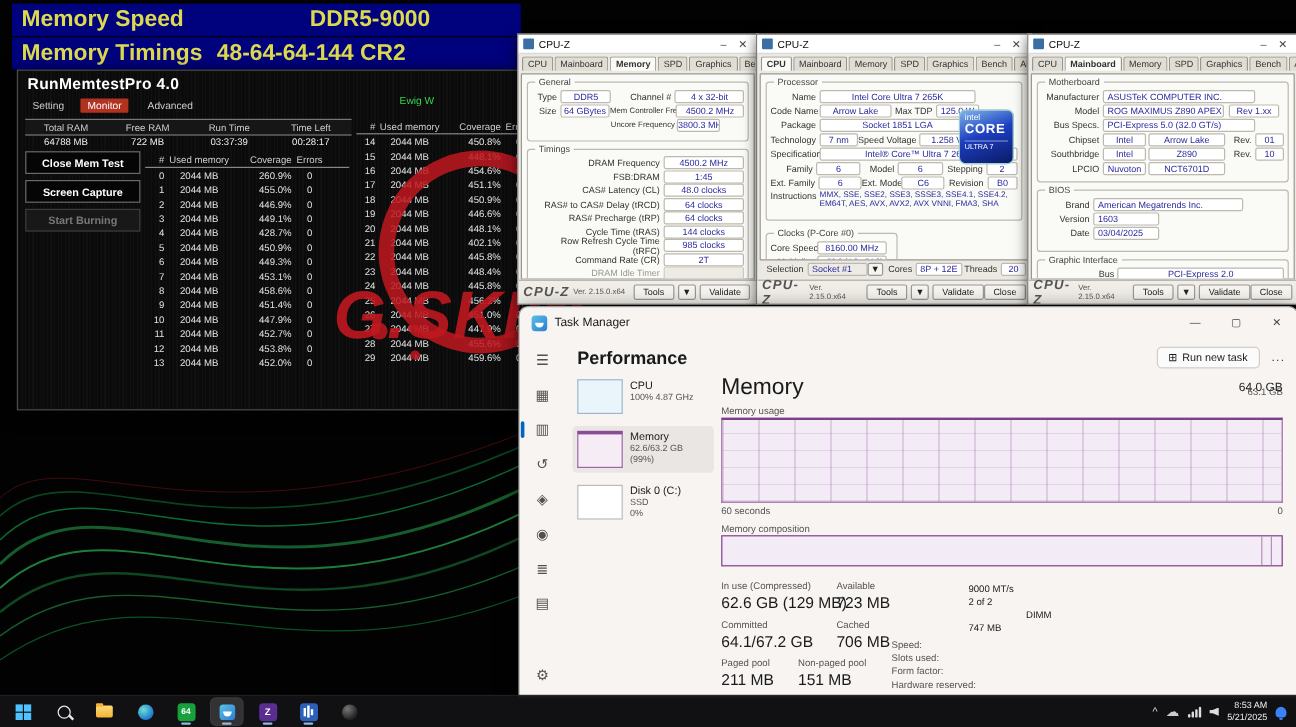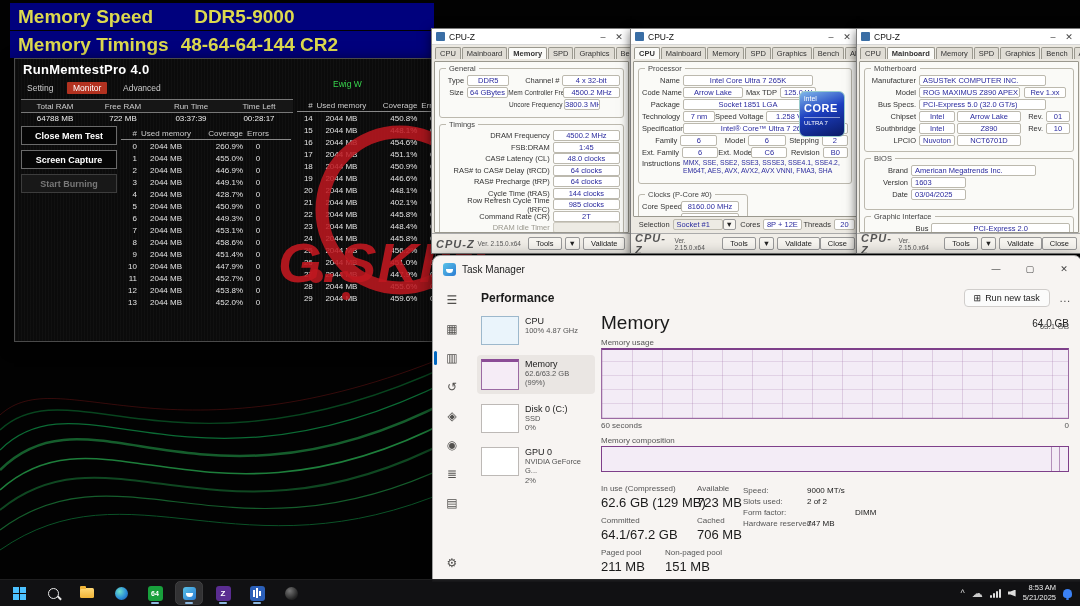--- a/index.html
+++ b/index.html
@@ -5,21 +5,21 @@
   html,body{margin:0;padding:0;background:#000;}
   .screen{position:relative;width:1080px;height:606px;overflow:hidden;background:#020202;
           font-family:"Liberation Sans",sans-serif;}
   .abs{position:absolute;}
 
   
   .banner-line{position:absolute;left:10px;width:424px;height:27px;background:#00017d;
                color:#dcd94e;font-weight:bold;font-size:19px;display:flex;align-items:center;
                white-space:nowrap;}
   .banner-label{margin-left:8px;}
-  .b1v{margin-left:41px;}
+  .b1v{margin-left:105px;}
   .b2v{margin-left:12px;}
 
   
   .mt-win{position:absolute;left:14px;top:58px;width:420px;height:282px;background:#0b0b0b;
           border:1px solid #4a4a4a;box-shadow:0 4px 14px rgba(0,0,0,.8);color:#ddd;
           background-image:repeating-linear-gradient(90deg,rgba(255,255,255,.025) 0 1px,transparent 1px 3px);
           overflow:hidden;font-size:8px;}
   .mt-title{position:absolute;left:8px;top:3px;font-size:13px;font-weight:bold;color:#fff;letter-spacing:.3px;}
   .mt-tab{position:absolute;top:23px;height:12px;padding:0 6px;font-size:8.5px;color:#ccc;
           display:flex;align-items:center;}
@@ -84,21 +84,21 @@
   .tm{position:absolute;left:432px;top:255px;width:648px;height:325px;background:#f7f4f2;
       border:1px solid #9f9f9f;border-radius:8px 8px 0 0;box-shadow:0 4px 18px rgba(0,0,0,.55);overflow:hidden;}
   .tm-titlebar{height:26px;display:flex;align-items:center;padding:0 0 0 10px;}
   .tm-appico{width:13px;height:13px;border-radius:3px;background:linear-gradient(135deg,#59c2e8,#2b7cd3);
              margin-right:6px;position:relative;}
   .tm-appico:after{content:"";position:absolute;left:3px;top:6px;width:7px;height:4px;background:#fff;
                    border-radius:0 0 4px 4px;}
   .tm-tname{font-size:10px;color:#1a1a1a;flex:1;}
   .tm-ctl{width:34px;text-align:center;color:#444;font-size:9px;}
   .tm-header{position:absolute;left:48px;right:10px;top:30px;height:24px;display:flex;align-items:center;}
-  .tm-page{font-size:12px;font-weight:bold;color:#1a1a1a;}
+  .tm-page{font-size:15px;font-weight:bold;color:#1a1a1a;}
   .tm-runbtn{margin-left:auto;border:1px solid #d0cdcb;background:#fbfbfb;border-radius:4px;font-size:9px;
              color:#1a1a1a;padding:3px 9px;display:flex;align-items:center;gap:4px;}
   .tm-more{margin-left:10px;color:#333;font-size:10px;letter-spacing:1px;}
   .tm-rail{position:absolute;left:0;top:26px;bottom:0;width:38px;display:flex;flex-direction:column;
            align-items:center;padding-top:8px;gap:9px;color:#52504e;font-size:12px;}
   .rail-i{width:24px;height:20px;display:flex;align-items:center;justify-content:center;position:relative;}
   .rail-i.sel:before{content:"";position:absolute;left:-6px;top:3px;width:3px;height:14px;background:#0067c0;border-radius:2px;}
   .rail-gear{margin-top:auto;margin-bottom:8px;}
   .tm-side{position:absolute;left:44px;top:56px;width:118px;bottom:4px;}
   .side-item{position:relative;border-radius:4px;padding:4px 4px;display:flex;gap:6px;margin-bottom:6px;}
@@ -117,21 +117,21 @@
             background-image:repeating-linear-gradient(90deg,rgba(155,106,163,.25) 0 1px,transparent 1px 30px),
                              repeating-linear-gradient(0deg,rgba(155,106,163,.2) 0 1px,transparent 1px 14px);}
   .tm-chart-max{position:absolute;right:0;top:10px;font-size:8px;color:#555;}
   .tm-under{position:absolute;left:0;right:0;top:109px;display:flex;justify-content:space-between;font-size:8px;color:#555;}
   .tm-complab{position:absolute;left:0;top:124px;font-size:8px;color:#555;}
   .tm-comp{position:absolute;left:0;right:0;top:134px;height:26px;border:1px solid #7e3f8a;background:#f3ecf6;box-sizing:border-box;}
   .tm-comp:after{content:"";position:absolute;right:8px;top:0;bottom:0;width:1px;background:#b390ba;}
   .tm-comp:before{content:"";position:absolute;right:16px;top:0;bottom:0;width:1px;background:#b390ba;}
   .stat-lab{position:absolute;font-size:8px;color:#555;white-space:nowrap;}
   .stat-val{position:absolute;font-size:13px;color:#1a1a1a;white-space:nowrap;}
-  .kv-lab{position:absolute;font-size:8px;color:#555;white-space:nowrap;}
+  .kv-lab{position:absolute;font-size:8px;color:#555;white-space:nowrap;margin-top:47px;}
   .kv-val{position:absolute;font-size:8px;color:#1a1a1a;white-space:nowrap;}
 
   
   .taskbar{position:absolute;left:0;right:0;bottom:0;height:26px;background:rgba(18,18,20,.96);
            display:flex;align-items:center;border-top:1px solid rgba(255,255,255,.06);}
   .tb-left{display:flex;align-items:center;padding-left:6px;gap:8px;}
   .tb-slot{width:26px;height:22px;border-radius:4px;display:flex;align-items:center;justify-content:center;position:relative;}
   .tb-slot.active{background:rgba(255,255,255,.14);outline:1px solid rgba(255,255,255,.18);}
   .tb-slot.running:after{content:"";position:absolute;bottom:0px;left:9px;width:8px;height:2px;border-radius:2px;background:#8fb9e0;}
   .ic-start{width:13px;height:13px;display:grid;grid-template-columns:6px 6px;grid-template-rows:6px 6px;gap:1px;}
@@ -783,28 +783,20 @@
         </span>
       </div>
       <div class="side-item">
         <span class="thumb"></span>
         <span>
           <div class="side-t">Disk 0 (C:)</div>
           <div class="side-s">SSD</div>
           <div class="side-s">0%</div>
         </span>
       </div>
-      <div class="side-item">
-        <span class="thumb"></span>
-        <span>
-          <div class="side-t">GPU 0</div>
-          <div class="side-s">NVIDIA GeForce G...</div>
-          <div class="side-s">2%</div>
-        </span>
-      </div>
     </div>
     <div class="tm-main">
       <div class="tm-h1">Memory</div>
       <div class="tm-cap">64.0 GB</div>
       <div class="tm-lab" style="position:absolute;top:26px;left:0;">Memory usage</div>
       <div class="tm-chart-max">63.1 GB</div>
       <div class="tm-chart"></div>
       <div class="tm-under">
         <span>60 seconds</span>
         <span>0</span>

